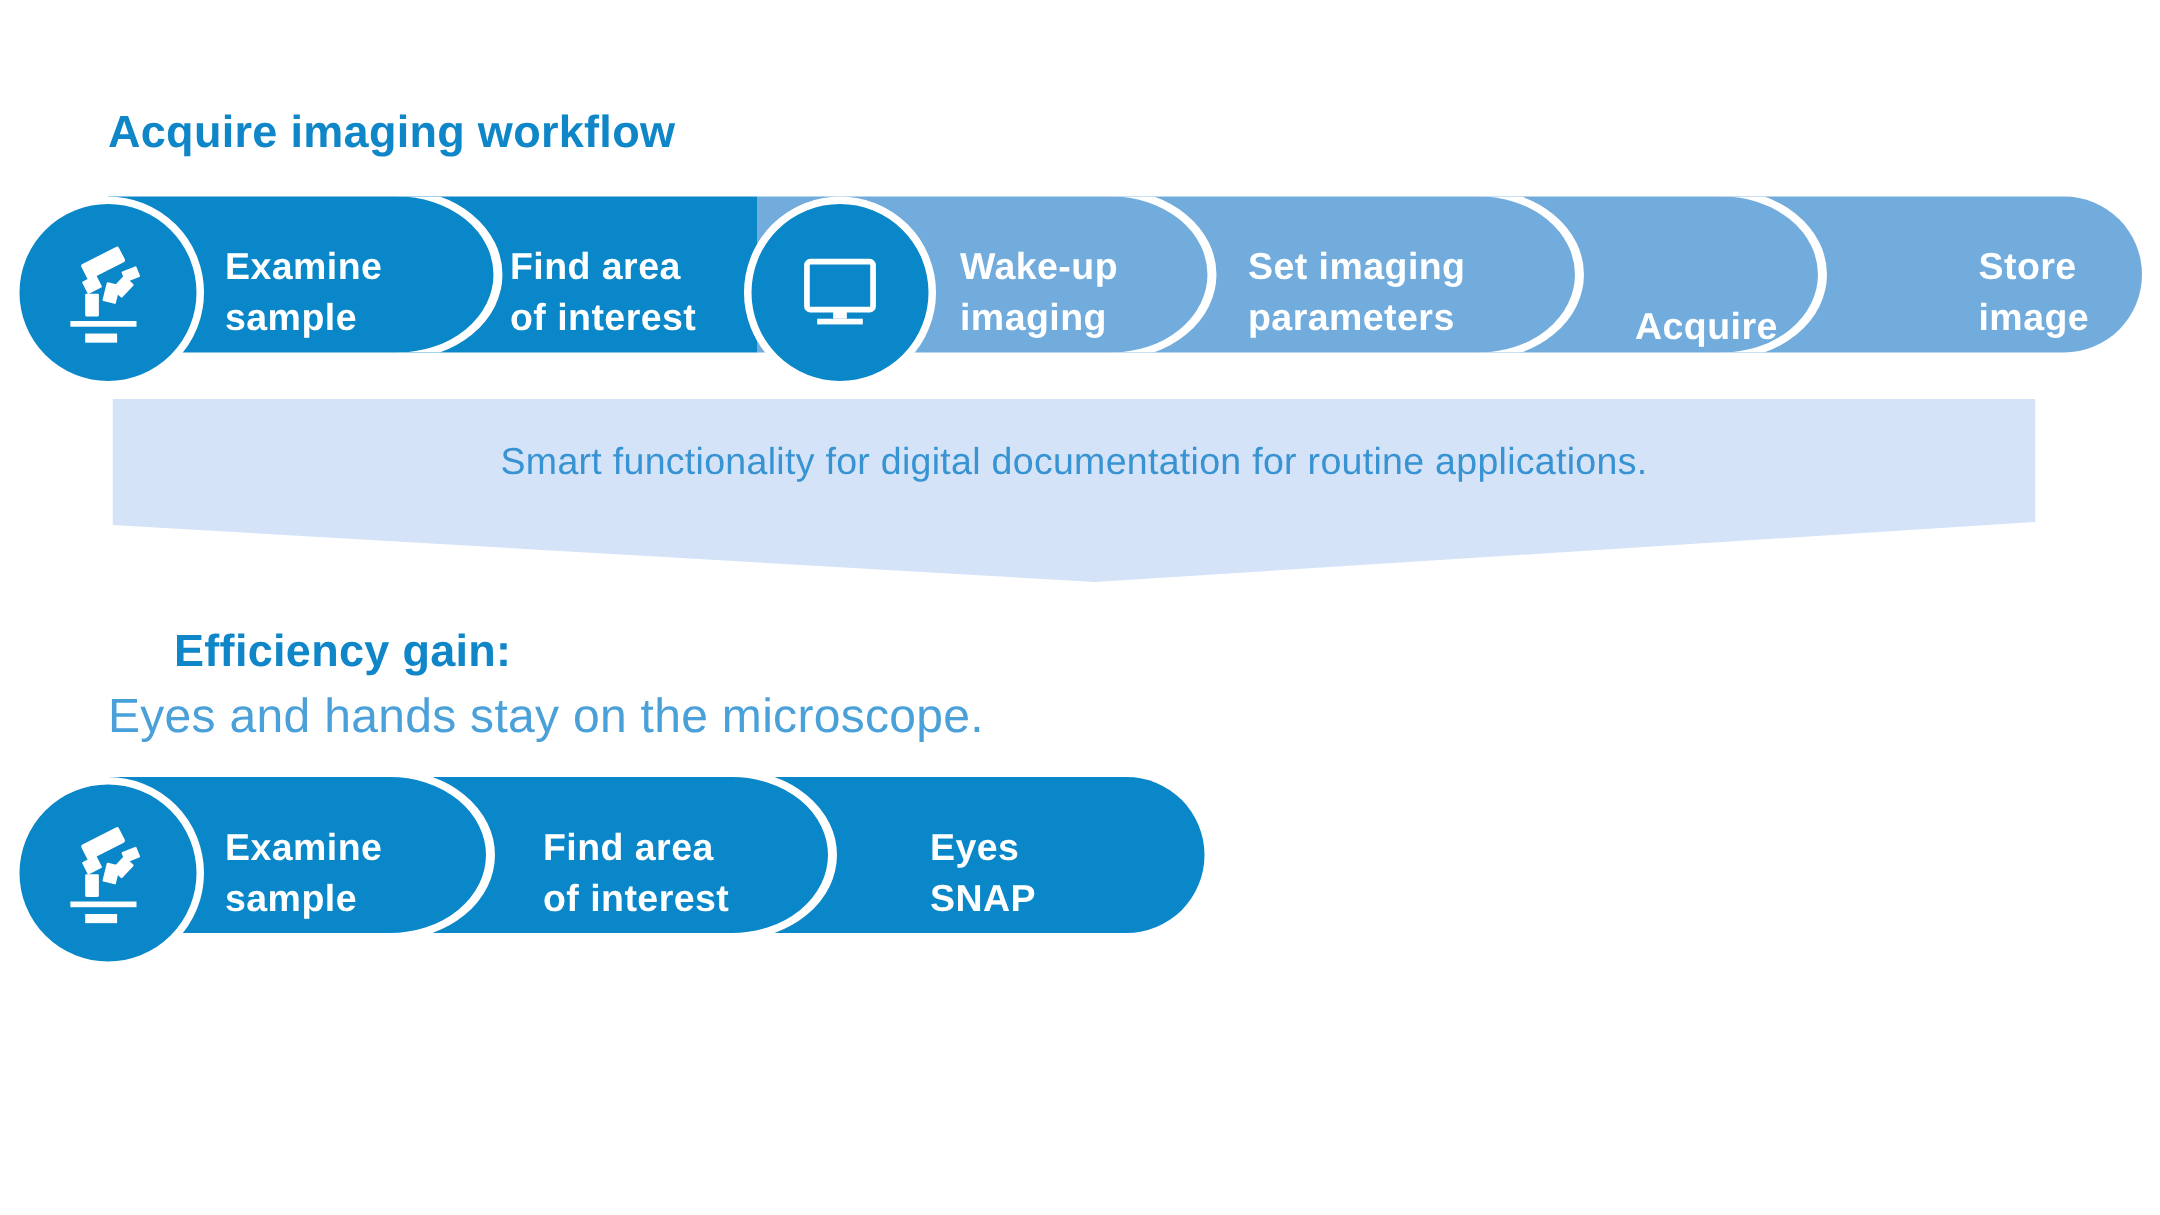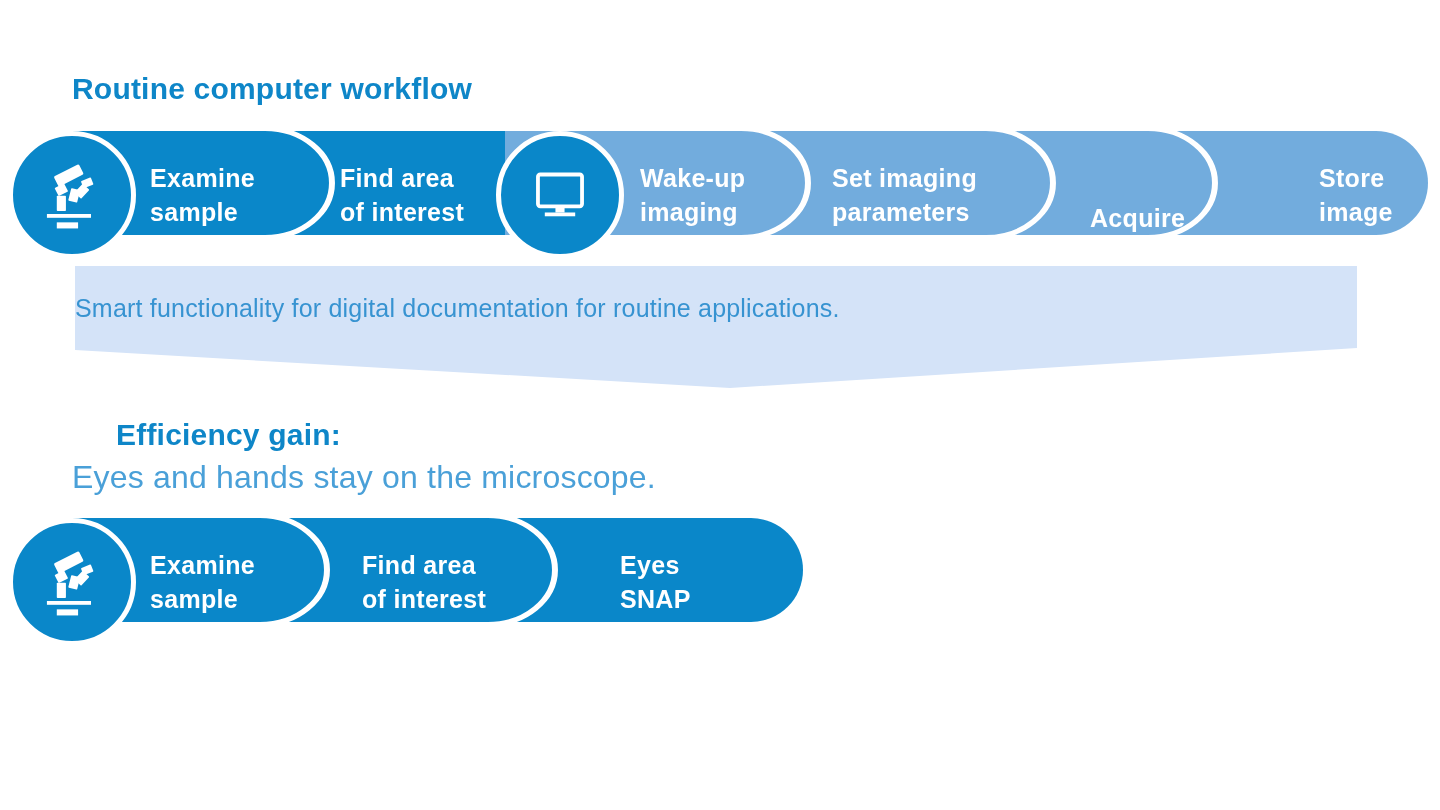--- a/index.html
+++ b/index.html
@@ -34,29 +34,29 @@
   .step-circle{position:absolute;width:128px;height:128px;border-radius:50%;
                background:var(--primary);border:5px solid #ffffff;box-sizing:border-box;
                display:flex;align-items:center;justify-content:center;z-index:3;}
   .circ-a{left:8px;top:131px;}
   .circ-b{left:496px;top:131px;}
   .circ-c{left:8px;top:518px;}
   .step-circle svg{width:76px;height:76px;display:block;}
 
   .banner{position:absolute;left:75px;top:266px;width:1282px;height:124px;}
   .banner svg{position:absolute;left:0;top:0;display:block;}
-  .banner-text{position:absolute;left:0;right:0;top:28px;text-align:left;
+  .banner-text{position:absolute;left:0;right:0;top:28px;text-align:center;
                color:var(--banner-text);font-size:25px;letter-spacing:.2px;}
 </style>
 </head>
 <body>
 
 <div class="canvas">
 
-  <div class="h-title">Routine computer workflow</div>
+  <div class="h-title">Acquire imaging workflow</div>
 
   <div class="bar bar1">
     <svg class="arcs" viewBox="0 0 1356 128" preserveAspectRatio="none">
       <path d="M193 -3 A66 66 0 0 1 193 131" fill="none" stroke="#ffffff" stroke-width="6"></path>
       <path d="M669 -3 A66 66 0 0 1 669 131" fill="none" stroke="#ffffff" stroke-width="6"></path>
       <path d="M914 -3 A66 66 0 0 1 914 131" fill="none" stroke="#ffffff" stroke-width="6"></path>
       <path d="M1076 -3 A66 66 0 0 1 1076 131" fill="none" stroke="#ffffff" stroke-width="6"></path>
     </svg>
     <div class="step-label l1">Examine
 sample</div>

